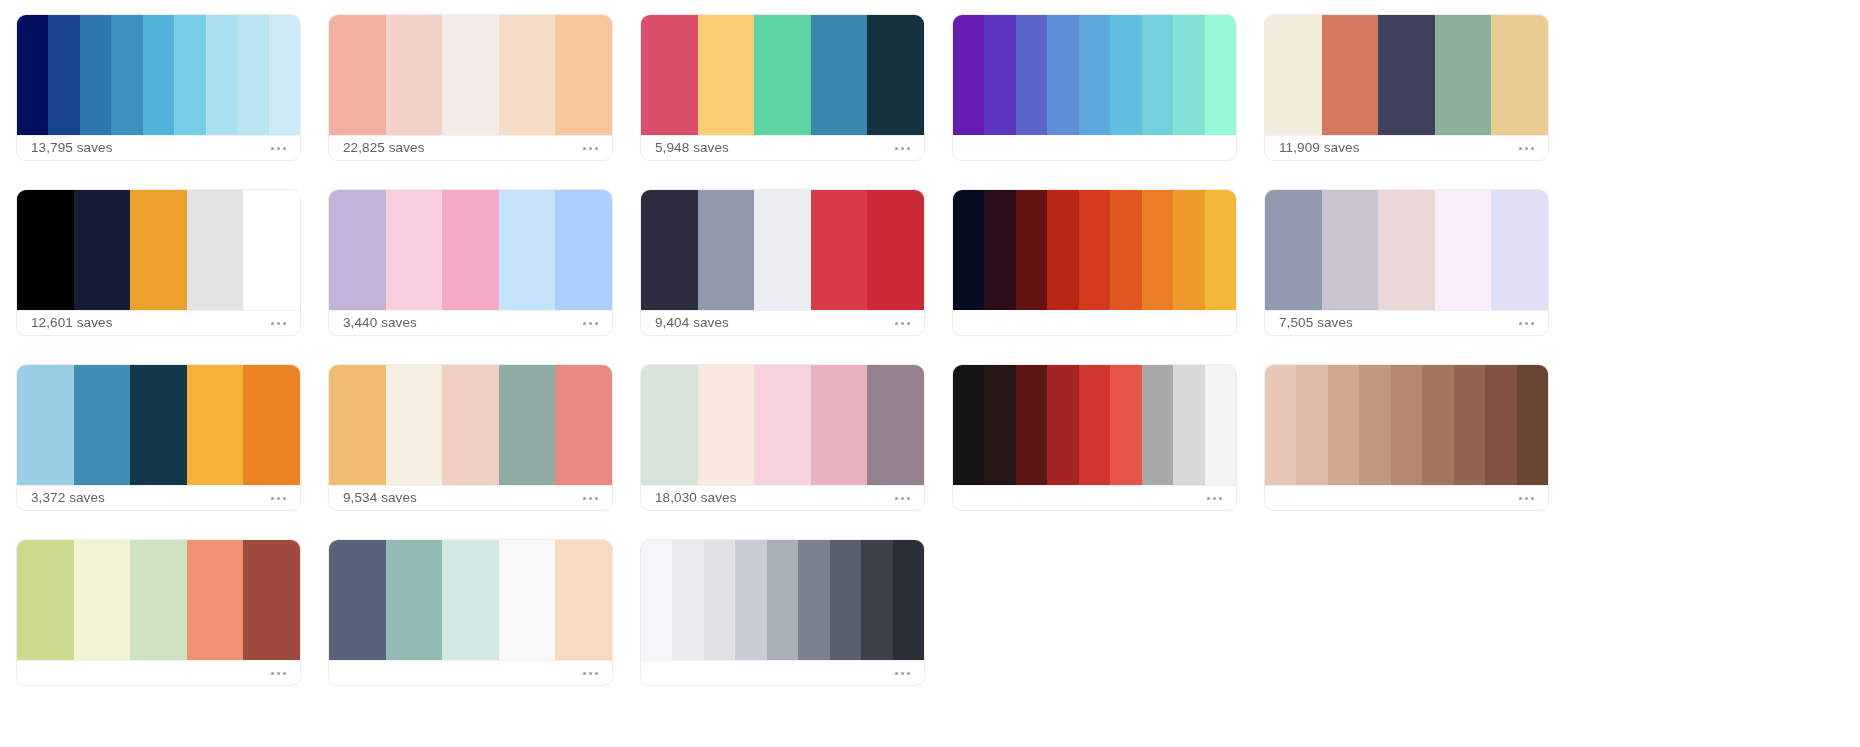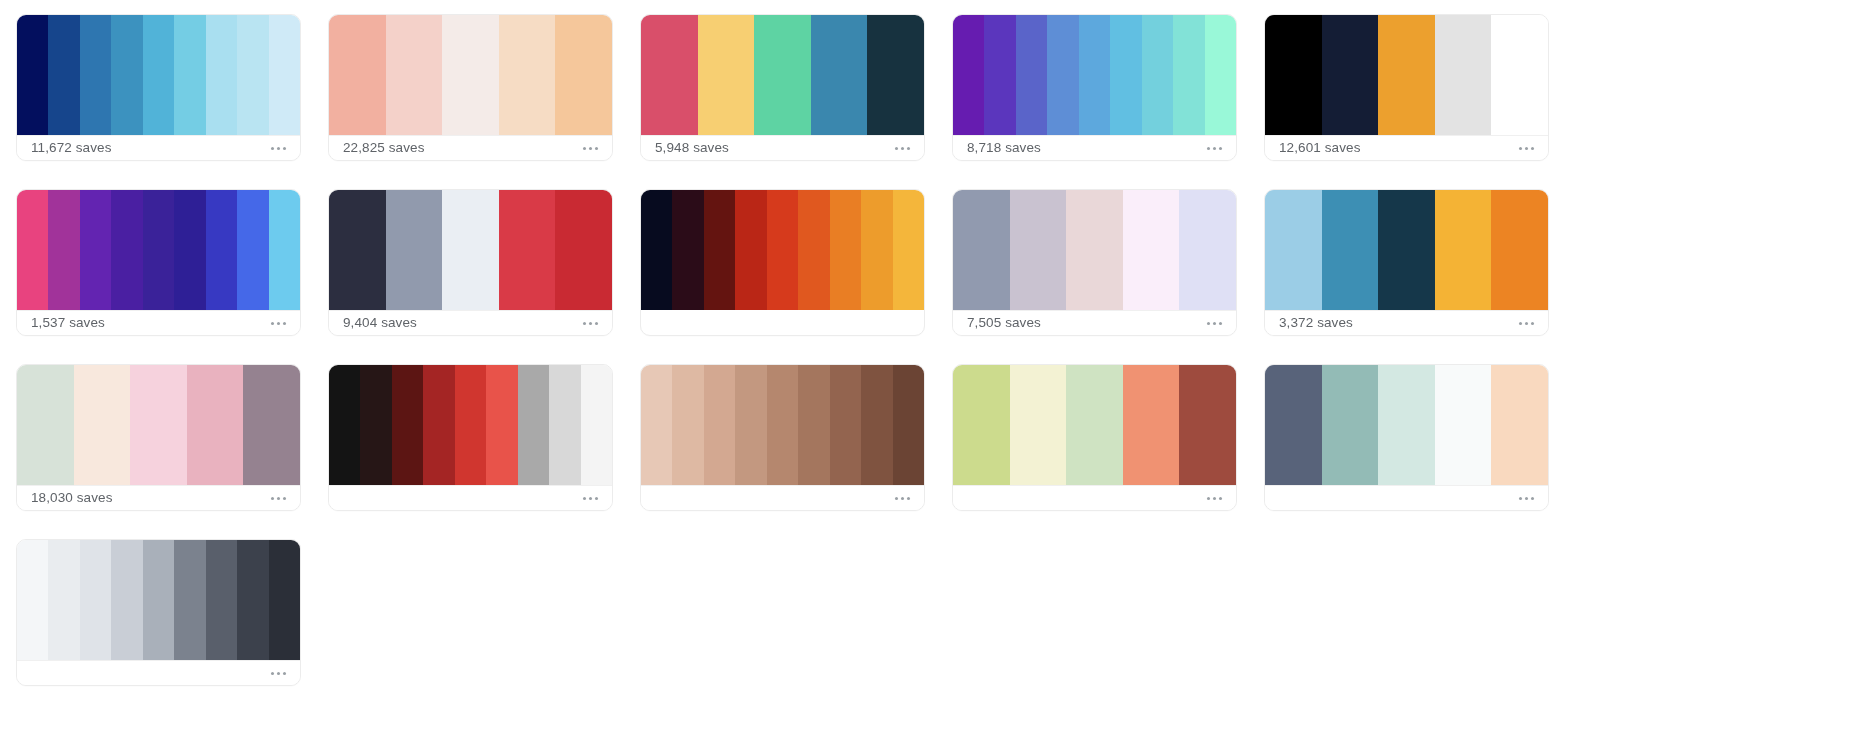--- a/index.html
+++ b/index.html
@@ -72,21 +72,21 @@
         <div class="swatch" style="background: rgb(22, 69, 140);"></div>
         <div class="swatch" style="background: rgb(46, 118, 176);"></div>
         <div class="swatch" style="background: rgb(60, 146, 191);"></div>
         <div class="swatch" style="background: rgb(81, 179, 216);"></div>
         <div class="swatch" style="background: rgb(116, 205, 228);"></div>
         <div class="swatch" style="background: rgb(169, 223, 240);"></div>
         <div class="swatch" style="background: rgb(185, 228, 242);"></div>
         <div class="swatch" style="background: rgb(207, 234, 247);"></div>
       </div>
       <div class="footer">
-        <div class="saves">11,672 saves</div>
+        <div class="saves">13,795 saves</div>
         <div class="dots">
           <span></span>
           <span></span>
           <span></span>
         </div>
       </div>
     </div>
     <div class="card">
       <div class="swatches">
         <div class="swatch" style="background: rgb(242, 176, 160);"></div>
@@ -126,22 +126,31 @@
         <div class="swatch" style="background: rgb(102, 28, 176);"></div>
         <div class="swatch" style="background: rgb(91, 54, 189);"></div>
         <div class="swatch" style="background: rgb(90, 100, 201);"></div>
         <div class="swatch" style="background: rgb(94, 142, 214);"></div>
         <div class="swatch" style="background: rgb(93, 168, 221);"></div>
         <div class="swatch" style="background: rgb(97, 191, 226);"></div>
         <div class="swatch" style="background: rgb(115, 208, 221);"></div>
         <div class="swatch" style="background: rgb(130, 226, 215);"></div>
         <div class="swatch" style="background: rgb(153, 248, 216);"></div>
       </div>
-      <div class="footer">
-        <div class="saves">8,718 saves</div>
+    </div>
+    <div class="card">
+      <div class="swatches">
+        <div class="swatch" style="background: rgb(241, 236, 220);"></div>
+        <div class="swatch" style="background: rgb(212, 120, 94);"></div>
+        <div class="swatch" style="background: rgb(62, 64, 92);"></div>
+        <div class="swatch" style="background: rgb(140, 176, 154);"></div>
+        <div class="swatch" style="background: rgb(236, 203, 146);"></div>
+      </div>
+      <div class="footer">
+        <div class="saves">11,909 saves</div>
         <div class="dots">
           <span></span>
           <span></span>
           <span></span>
         </div>
       </div>
     </div>
     <div class="card">
       <div class="swatches">
         <div class="swatch" style="background: rgb(0, 0, 0);"></div>
@@ -154,32 +163,28 @@
         <div class="saves">12,601 saves</div>
         <div class="dots">
           <span></span>
           <span></span>
           <span></span>
         </div>
       </div>
     </div>
     <div class="card">
       <div class="swatches">
-        <div class="swatch" style="background: rgb(232, 67, 127);"></div>
-        <div class="swatch" style="background: rgb(161, 51, 154);"></div>
-        <div class="swatch" style="background: rgb(99, 36, 177);"></div>
-        <div class="swatch" style="background: rgb(74, 31, 162);"></div>
-        <div class="swatch" style="background: rgb(58, 34, 153);"></div>
-        <div class="swatch" style="background: rgb(46, 31, 150);"></div>
-        <div class="swatch" style="background: rgb(55, 57, 194);"></div>
-        <div class="swatch" style="background: rgb(69, 104, 232);"></div>
-        <div class="swatch" style="background: rgb(109, 203, 238);"></div>
-      </div>
-      <div class="footer">
-        <div class="saves">1,537 saves</div>
+        <div class="swatch" style="background: rgb(197, 178, 216);"></div>
+        <div class="swatch" style="background: rgb(247, 206, 222);"></div>
+        <div class="swatch" style="background: rgb(246, 169, 198);"></div>
+        <div class="swatch" style="background: rgb(197, 226, 251);"></div>
+        <div class="swatch" style="background: rgb(171, 208, 251);"></div>
+      </div>
+      <div class="footer">
+        <div class="saves">3,440 saves</div>
         <div class="dots">
           <span></span>
           <span></span>
           <span></span>
         </div>
       </div>
     </div>
     <div class="card">
       <div class="swatches">
         <div class="swatch" style="background: rgb(44, 46, 64);"></div>
@@ -239,20 +244,37 @@
         <div class="saves">3,372 saves</div>
         <div class="dots">
           <span></span>
           <span></span>
           <span></span>
         </div>
       </div>
     </div>
     <div class="card">
       <div class="swatches">
+        <div class="swatch" style="background: rgb(238, 189, 114);"></div>
+        <div class="swatch" style="background: rgb(245, 239, 225);"></div>
+        <div class="swatch" style="background: rgb(240, 207, 196);"></div>
+        <div class="swatch" style="background: rgb(143, 173, 164);"></div>
+        <div class="swatch" style="background: rgb(229, 139, 128);"></div>
+      </div>
+      <div class="footer">
+        <div class="saves">9,534 saves</div>
+        <div class="dots">
+          <span></span>
+          <span></span>
+          <span></span>
+        </div>
+      </div>
+    </div>
+    <div class="card">
+      <div class="swatches">
         <div class="swatch" style="background: rgb(215, 226, 216);"></div>
         <div class="swatch" style="background: rgb(248, 232, 221);"></div>
         <div class="swatch" style="background: rgb(246, 210, 221);"></div>
         <div class="swatch" style="background: rgb(233, 178, 191);"></div>
         <div class="swatch" style="background: rgb(149, 130, 144);"></div>
       </div>
       <div class="footer">
         <div class="saves">18,030 saves</div>
         <div class="dots">
           <span></span>

